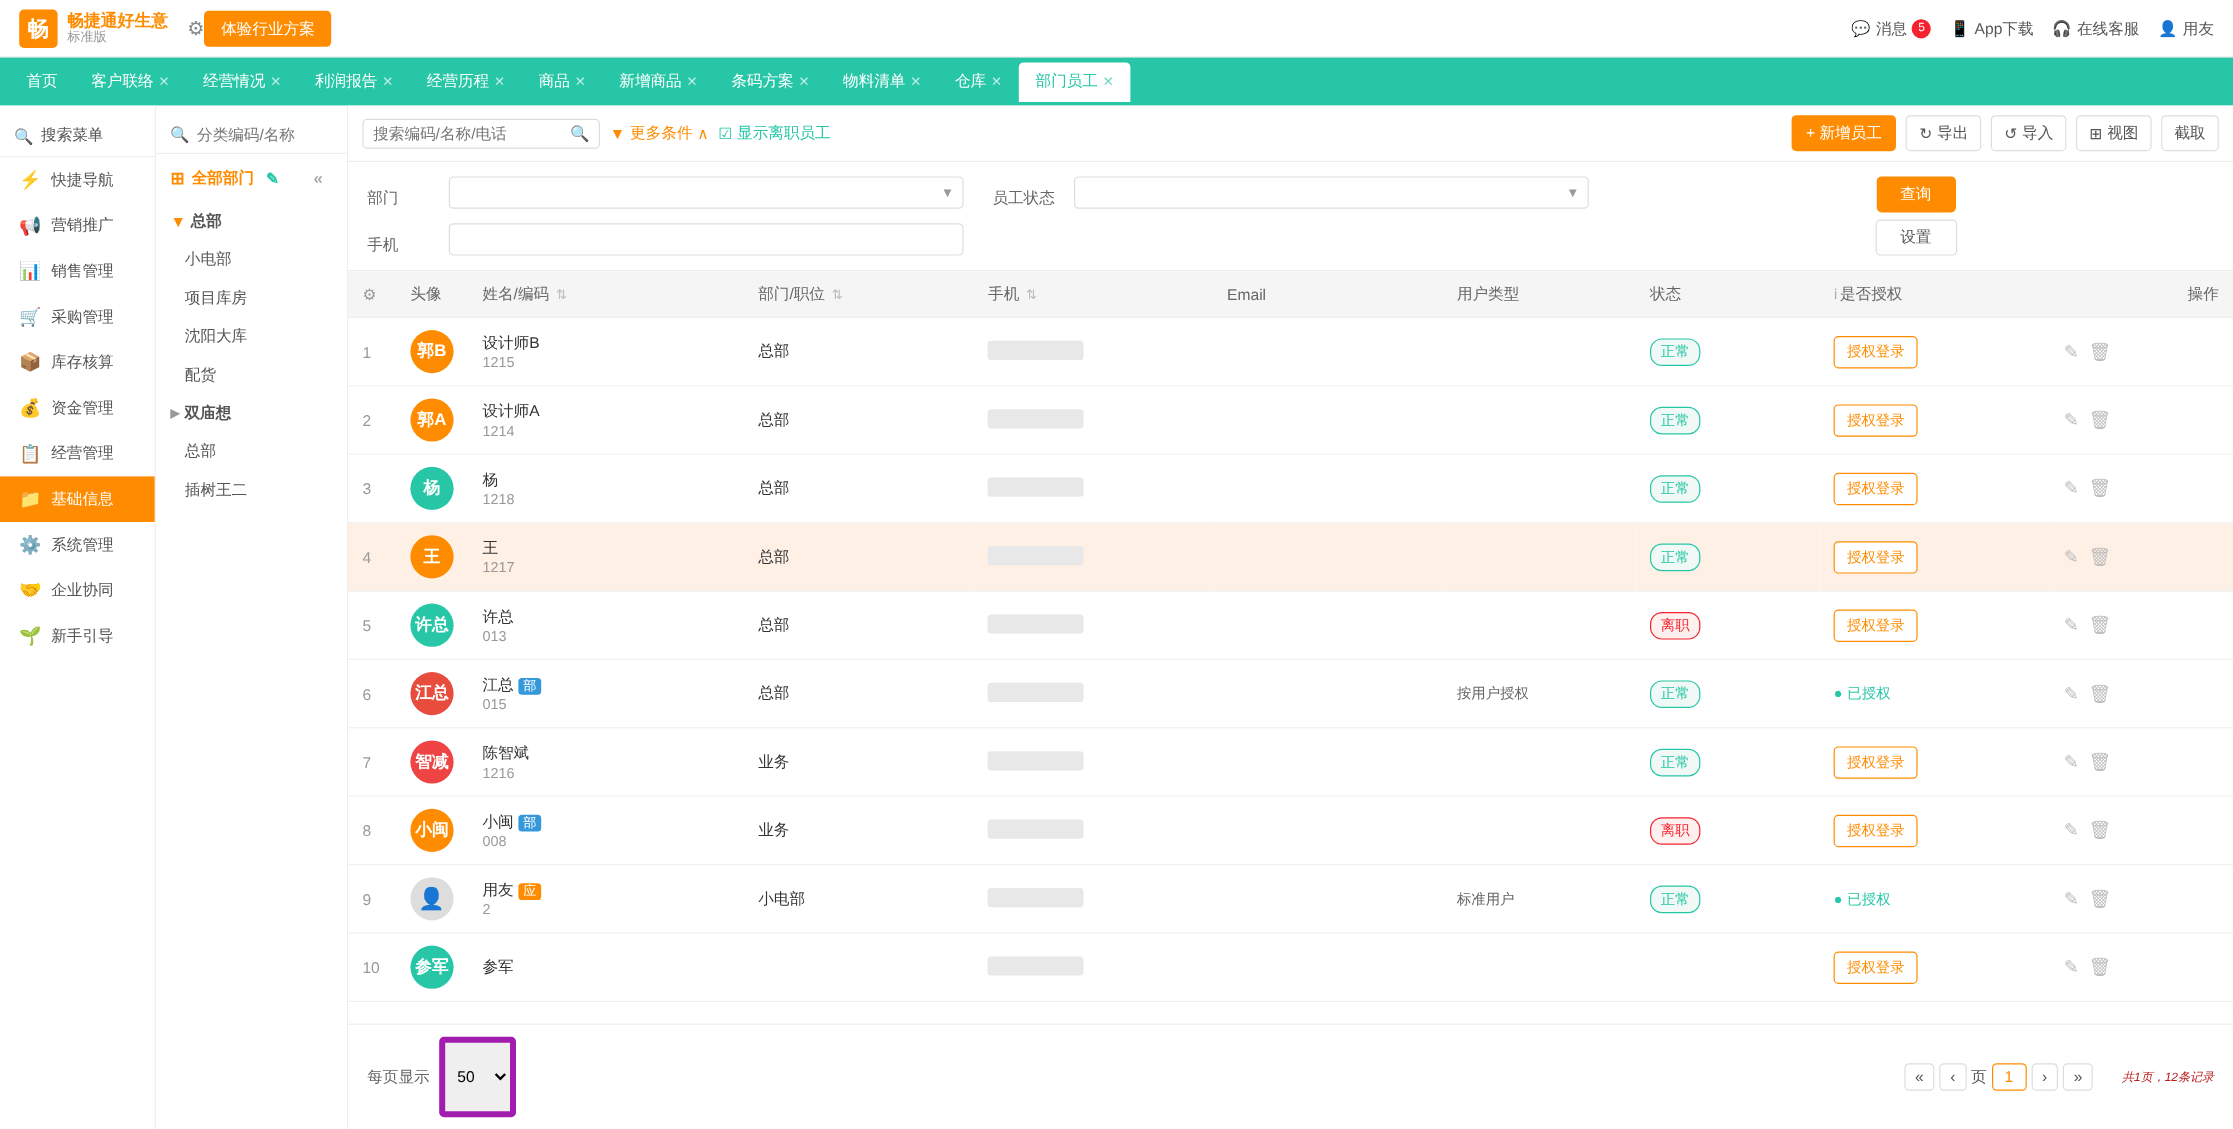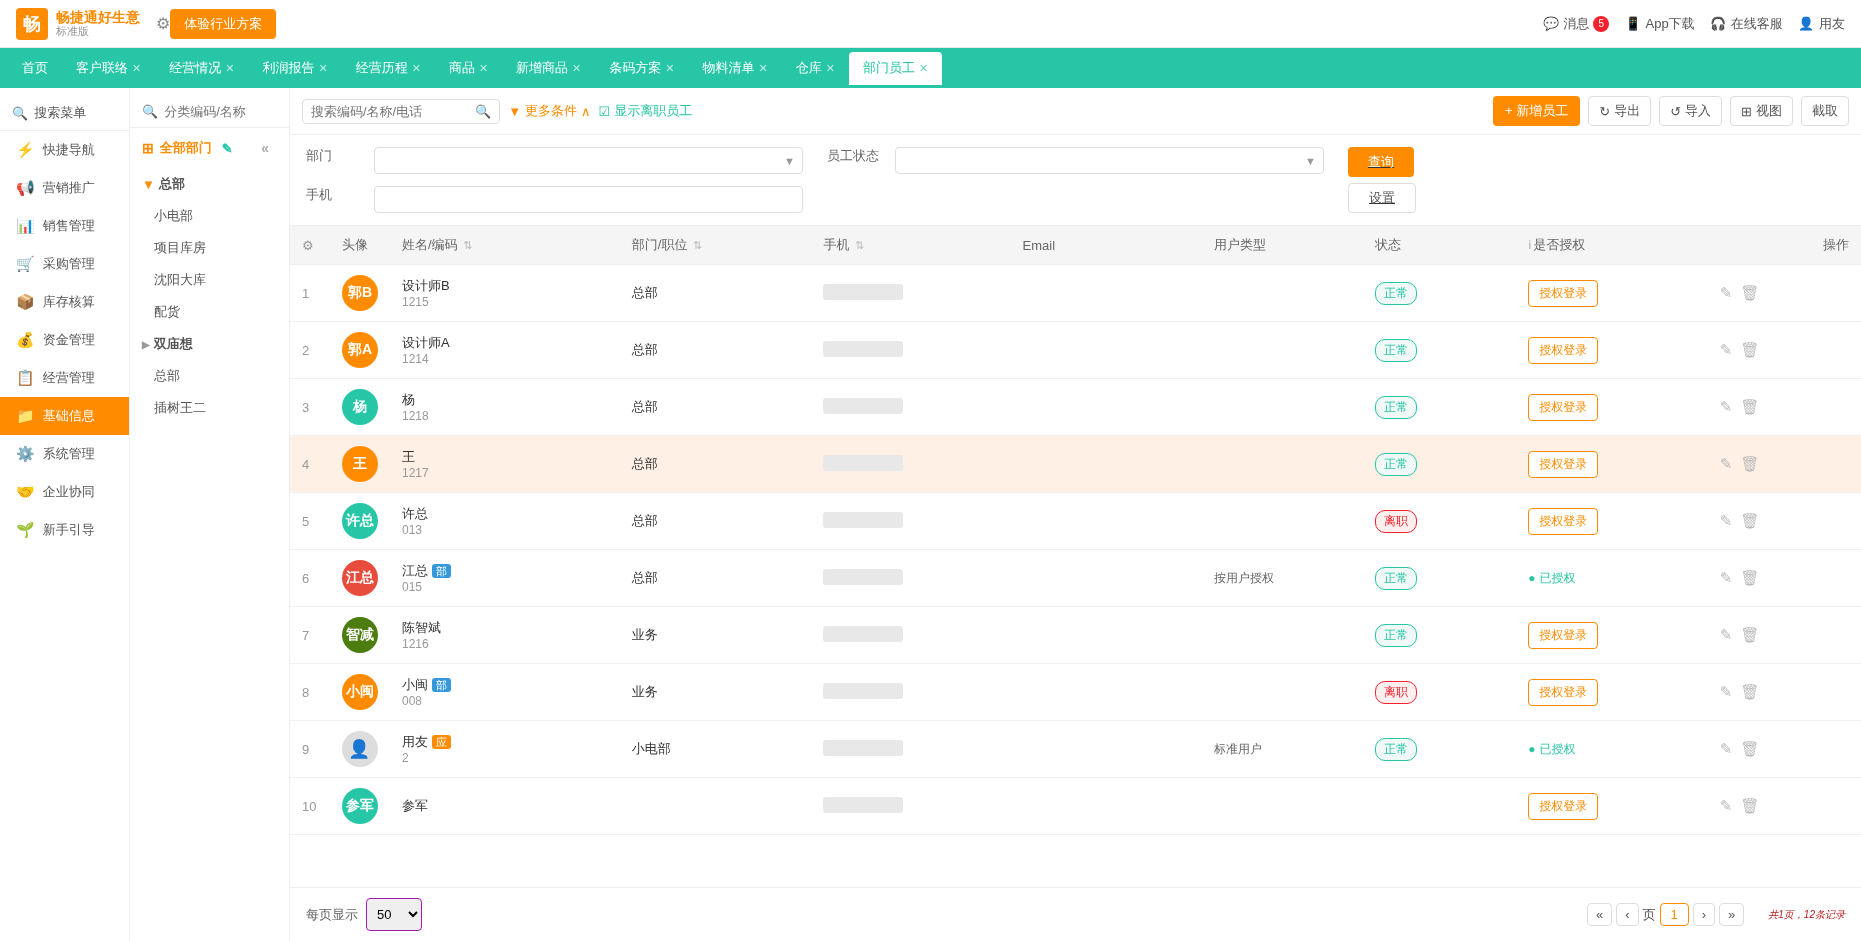--- a/index.html
+++ b/index.html
@@ -57,27 +57,27 @@
     .search-box { display: flex; align-items: center; border: 1px solid #ddd; border-radius: 4px; padding: 4px 8px; gap: 4px; background: #fff; }
     .search-box input { border: none; outline: none; font-size: 13px; width: 160px; color: #ec4899; }
     .filter-btn { display: flex; align-items: center; gap: 4px; color: #ff8c00; cursor: pointer; font-size: 13px; }
     .show-resigned { display: flex; align-items: center; gap: 4px; color: #26c6a6; cursor: pointer; font-size: 13px; }
     .toolbar-right { margin-left: auto; display: flex; align-items: center; gap: 8px; }
     .btn-add { background: #ff8c00; color: white; border: none; border-radius: 4px; padding: 6px 12px; cursor: pointer; font-size: 13px; display: flex; align-items: center; gap: 4px; }
     .btn-outline { border: 1px solid #ddd; background: #fff; border-radius: 4px; padding: 5px 10px; cursor: pointer; font-size: 13px; color: #555; display: flex; align-items: center; gap: 4px; }
 
     
     .adv-filter { background: #fff; border-bottom: 1px solid #eee; padding: 12px 16px; display: grid; grid-template-columns: 1fr 1fr 1fr; gap: 12px 24px; }
-    .filter-row { display: flex; align-items: flex-start; gap: 8px; }
+    .filter-row { display: flex; align-items: flex-end; gap: 8px; }
     .filter-label { color: #666; white-space: nowrap; min-width: 60px; }
     .filter-input { flex: 1; border: 1px solid #ddd; border-radius: 4px; padding: 5px 8px; font-size: 13px; color: #333; outline: none; }
     .filter-select { flex: 1; border: 1px solid #ddd; border-radius: 4px; padding: 5px 8px; font-size: 13px; color: #333; outline: none; background: #fff; appearance: none; cursor: pointer; }
     .select-wrapper { flex: 1; position: relative; display: flex; align-items: center; }
     .select-wrapper .arrow { position: absolute; right: 8px; color: #999; font-size: 11px; pointer-events: none; }
-    .adv-filter-actions { display: flex; flex-direction: column; gap: 6px; justify-content: center; align-items: flex-start; grid-column: 3; grid-row: 1 / 3; text-decoration: underline; }
+    .adv-filter-actions { display: flex; flex-direction: column; gap: 6px; justify-content: center; align-items: center; grid-column: 3; grid-row: 1 / 3; }
     .btn-query { background: #ff8c00; color: white; border: none; border-radius: 4px; padding: 6px 20px; cursor: pointer; font-size: 13px; }
     .btn-set { border: 1px solid #ddd; background: #fff; border-radius: 4px; padding: 5px 20px; cursor: pointer; font-size: 13px; color: #555; }
 
     
     .data-table { flex: 1; overflow-y: auto; }
     table { width: 100%; border-collapse: collapse; font-size: 13px; }
     thead tr { background: #f5f5f5; }
     th { padding: 10px 12px; text-align: left; color: #666; font-weight: normal; border-bottom: 1px solid #eee; white-space: nowrap; }
     td { padding: 10px 12px; border-bottom: 1px solid #f0f0f0; vertical-align: middle; }
     tr.highlighted { background: #fff0e6; }
@@ -107,21 +107,21 @@
     .col-usertype { min-width: 80px; }
     .col-status { min-width: 80px; }
     .col-auth { min-width: 100px; }
     .col-action { min-width: 80px; text-align: right; }
     .sort-icon { color: #bbb; font-size: 11px; cursor: pointer; margin-left: 2px; }
     .info-icon { color: #aaa; font-size: 12px; margin-right: 2px; }
 
     
     .table-footer { display: flex; align-items: center; padding: 10px 16px; border-top: 1px solid #eee; background: #fff; gap: 8px; font-size: 13px; color: #555; }
     .per-page-label { color: #666; }
-    .per-page-select { border: 1px solid #a21caf; border-radius: 4px; padding: 7px 6px; font-size: 13px; outline: none; }
+    .per-page-select { border: 5px solid #a21caf; border-radius: 4px; padding: 20px 6px; font-size: 13px; outline: none; }
     .page-nav { display: flex; align-items: center; gap: 4px; margin-left: auto; }
     .page-btn { border: 1px solid #ddd; background: #fff; border-radius: 4px; padding: 3px 8px; cursor: pointer; font-size: 13px; color: #555; }
     .page-current { border: 1px solid #ff8c00; color: #ff8c00; border-radius: 4px; padding: 3px 10px; font-size: 13px; background: #fff; }
     .page-info { color: #b91c1c; font-size: 10px; font-style: italic; }
 
     
     .cat-search { display: flex; align-items: center; padding: 8px 12px; border-bottom: 1px solid #eee; background: #fff; gap: 6px; }
     .cat-search input { border: none; outline: none; font-size: 13px; color: #333; flex: 1; }
     .cat-search .s-icon { color: #bbb; }
     .collapse-btn { cursor: pointer; color: #999; padding: 4px 8px; border: 1px solid #eee; border-radius: 3px; margin-left: 4px; font-size: 14px; }
@@ -521,21 +521,21 @@
                   <td class="col-action">
                     <div class="action-btns">
                       <span class="action-icon">✎</span>
                       <span class="action-icon">🗑</span>
                     </div>
                   </td>
                 </tr>
                 <tr>
                   <td class="col-no" style="color: rgb(153, 153, 153);">7</td>
                   <td class="col-avatar">
-                    <div class="avatar-circle" style="background: #4d7c0f;">智减</div>
+                    <div class="avatar-circle" style="background: #ef4444;">智减</div>
                   </td>
                   <td class="col-name">
                     <div class="name-code">
                       <span class="emp-name">陈智斌</span>
                       <span class="emp-code">1216</span>
                     </div>
                   </td>
                   <td class="col-dept">业务</td>
                   <td class="col-phone"><div class="phone-blur"></div></td>
                   <td class="col-email"></td>

